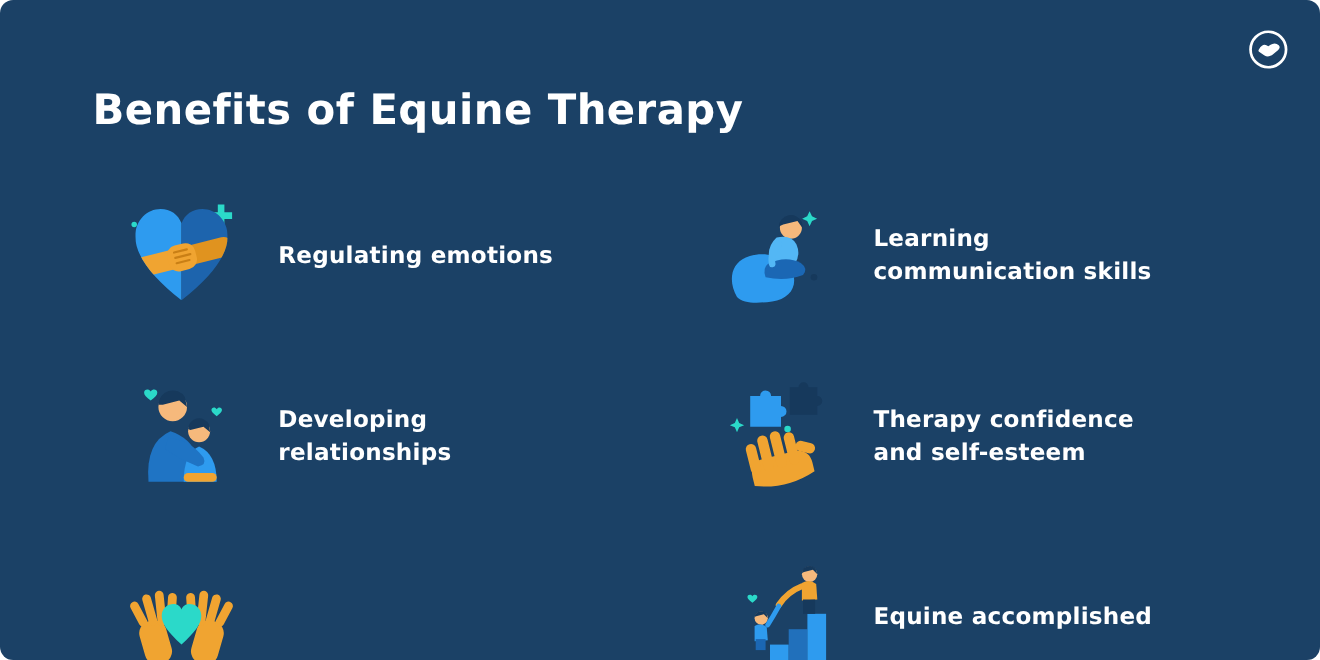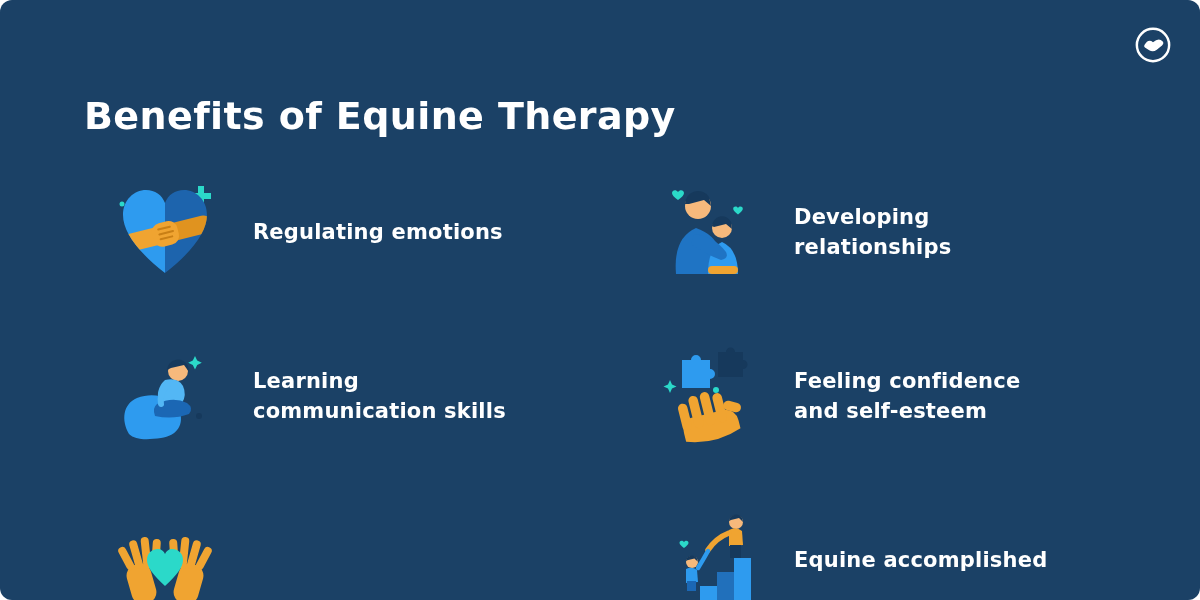--- a/index.html
+++ b/index.html
@@ -1,21 +1,21 @@
 <!DOCTYPE html>
 <html><head>
 <meta charset="utf-8">
 <style>
   html,body { margin:0; padding:0; background:#ffffff; font-family:"DejaVu Sans","Liberation Sans",sans-serif; }
   .canvas {
     position:relative; width:1200px; height:600px;
     background:#1b4166; border-radius:12px; overflow:hidden;
   }
   .title {
-    position:absolute; left:84px; top:94px;
+    position:absolute; left:84px; top:78px;
     color:#ffffff; font-size:38px; font-weight:bold; letter-spacing:.4px;
   }
   .logo { position:absolute; top:26px; right:28px; width:38px; height:38px; }
   .grid {
     position:absolute; left:112px; top:168px; width:1020px;
     display:grid; grid-template-columns:505px 505px; grid-auto-rows:128px;gap:36px;
   }
   .benefit { display:flex; align-items:center; gap:36px; }
   .icon-box { width:105px; height:105px; flex:0 0 105px; display:flex; align-items:center; justify-content:center; }
   .label {
@@ -64,71 +64,71 @@
             </g>
           </g>
         </svg>
       </div>
       <div class="label">Regulating emotions</div>
     </div>
 
     <div class="benefit">
       <div class="icon-box">
         <svg viewBox="0 0 100 100" width="100" height="100">
+          <path d="M80 10 l2.2 4.6 4.6 2.2 -4.6 2.2 -2.2 4.6 -2.2 -4.6 -4.6 -2.2 4.6 -2.2 z" fill="#2bd9c9"></path>
+          <path d="M14 88 C6 74 8 58 22 52 C40 45 58 52 64 64 C70 78 62 90 46 92 C32 94 20 94 14 88 Z" fill="#2e9bef"></path>
+          <circle cx="63" cy="25" r="10" fill="#f6b97c"></circle>
+          <path d="M52 24 a11 11 0 0 1 21 -4 l1 6 -5 -7 -13 3 z" fill="#16395c"></path>
+          <path d="M50 34 q13 -3 18 6 q4 9 -1 17 l-22 3 q-6 -16 5 -26 z" fill="#53b7f5"></path>
+          <path d="M42 58 q16 -8 30 -1 q7 5 2 11 q-16 6 -34 2 q-3 -8 2 -12 z" fill="#1b67b4"></path>
+          <path d="M52 40 q-8 8 -6 18" stroke="#53b7f5" stroke-width="6" fill="none" stroke-linecap="round"></path>
+          <circle cx="84" cy="70" r="3" fill="#16395c"></circle>
+        </svg>
+      </div>
+      <div class="label">Learning
+communication skills</div>
+    </div>
+
+    <div class="benefit">
+      <div class="icon-box">
+        <svg viewBox="0 0 100 100" width="100" height="100">
           <path d="M22 10 c-2 -3 -6 -2 -6 1 c0 2 2 4 6 7 c4 -3 6 -5 6 -7 c0 -3 -4 -4 -6 -1 z" fill="#2bd9c9"></path>
           <path d="M82 26 c-1.6 -2.4 -4.8 -1.6 -4.8 0.8 c0 1.6 1.6 3.2 4.8 5.6 c3.2 -2.4 4.8 -4 4.8 -5.6 c0 -2.4 -3.2 -3.2 -4.8 -0.8 z" fill="#2bd9c9"></path>
           <circle cx="42" cy="24" r="13" fill="#f6b97c"></circle>
           <path d="M29 22 a13 13 0 0 1 24 -7 l2 9 -7 -6 -15 4 z" fill="#16395c"></path>
           <path d="M20 92 q-3 -36 20 -46 q18 6 24 22 l4 24 z" fill="#1f74c4"></path>
           <circle cx="66" cy="46" r="10" fill="#f6b97c"></circle>
           <path d="M56 44 a10 10 0 0 1 19 -4 l1 7 -6 -5 -12 3 z" fill="#16395c"></path>
           <path d="M52 92 q0 -26 14 -32 q16 7 16 32 z" fill="#2e9bef"></path>
           <rect x="52" y="84" width="30" height="8" rx="4" fill="#f0a431"></rect>
           <path d="M38 52 q20 2 32 18 q3 7 -5 8 q-18 -7 -30 -16 z" fill="#1f74c4"></path>
         </svg>
       </div>
       <div class="label">Developing
 relationships</div>
     </div>
 
     <div class="benefit">
       <div class="icon-box">
         <svg viewBox="0 0 100 100" width="100" height="100">
-          <path d="M80 10 l2.2 4.6 4.6 2.2 -4.6 2.2 -2.2 4.6 -2.2 -4.6 -4.6 -2.2 4.6 -2.2 z" fill="#2bd9c9"></path>
-          <path d="M14 88 C6 74 8 58 22 52 C40 45 58 52 64 64 C70 78 62 90 46 92 C32 94 20 94 14 88 Z" fill="#2e9bef"></path>
-          <circle cx="63" cy="25" r="10" fill="#f6b97c"></circle>
-          <path d="M52 24 a11 11 0 0 1 21 -4 l1 6 -5 -7 -13 3 z" fill="#16395c"></path>
-          <path d="M50 34 q13 -3 18 6 q4 9 -1 17 l-22 3 q-6 -16 5 -26 z" fill="#53b7f5"></path>
-          <path d="M42 58 q16 -8 30 -1 q7 5 2 11 q-16 6 -34 2 q-3 -8 2 -12 z" fill="#1b67b4"></path>
-          <path d="M52 40 q-8 8 -6 18" stroke="#53b7f5" stroke-width="6" fill="none" stroke-linecap="round"></path>
-          <circle cx="84" cy="70" r="3" fill="#16395c"></circle>
-        </svg>
-      </div>
-      <div class="label">Learning
-communication skills</div>
-    </div>
-
-    <div class="benefit">
-      <div class="icon-box">
-        <svg viewBox="0 0 100 100" width="100" height="100">
           <path d="M26 14 h9 a5 5 0 1 1 10 0 h9 v9 a5 5 0 1 1 0 10 v9 h-28 z" fill="#2e9bef"></path>
           <path d="M62 6 h8 a4.5 4.5 0 1 1 9 0 h8 v8 a4.5 4.5 0 1 1 0 9 v8 h-25 z" fill="#16395c"></path>
           <path d="M14 34 l2 4.5 4.5 2 -4.5 2 -2 4.5 -2 -4.5 -4.5 -2 4.5 -2 z" fill="#2bd9c9"></path>
           <circle cx="60" cy="44" r="3" fill="#2bd9c9"></circle>
           <g fill="#f0a431" transform="rotate(-14 52 76)">
             <path d="M26 82 q0 -12 10 -14 l34 0 q12 2 12 14 l0 8 q-28 10 -56 0 z"></path>
             <rect x="26" y="52" width="9.5" height="28" rx="4.7"></rect>
             <rect x="38" y="47" width="9.5" height="33" rx="4.7"></rect>
             <rect x="50" y="46" width="9.5" height="34" rx="4.7"></rect>
             <rect x="62" y="50" width="9.5" height="30" rx="4.7"></rect>
             <rect x="70" y="62" width="18" height="9.5" rx="4.7" transform="rotate(28 79 67)"></rect>
           </g>
         </svg>
       </div>
-      <div class="label">Feeling confidence
+      <div class="label">Therapy confidence
 and self-esteem</div>
     </div>
 
     <div class="benefit">
       <div class="icon-box">
         <svg viewBox="0 0 100 100" width="100" height="100">
           <g fill="#f0a431">
             <rect x="14" y="54" width="25" height="40" rx="11" transform="rotate(-16 26 74)"></rect>
             <rect x="7" y="36" width="8" height="25" rx="4" transform="rotate(-28 11 48)"></rect>
             <rect x="17" y="30" width="8" height="29" rx="4" transform="rotate(-16 21 44)"></rect>

